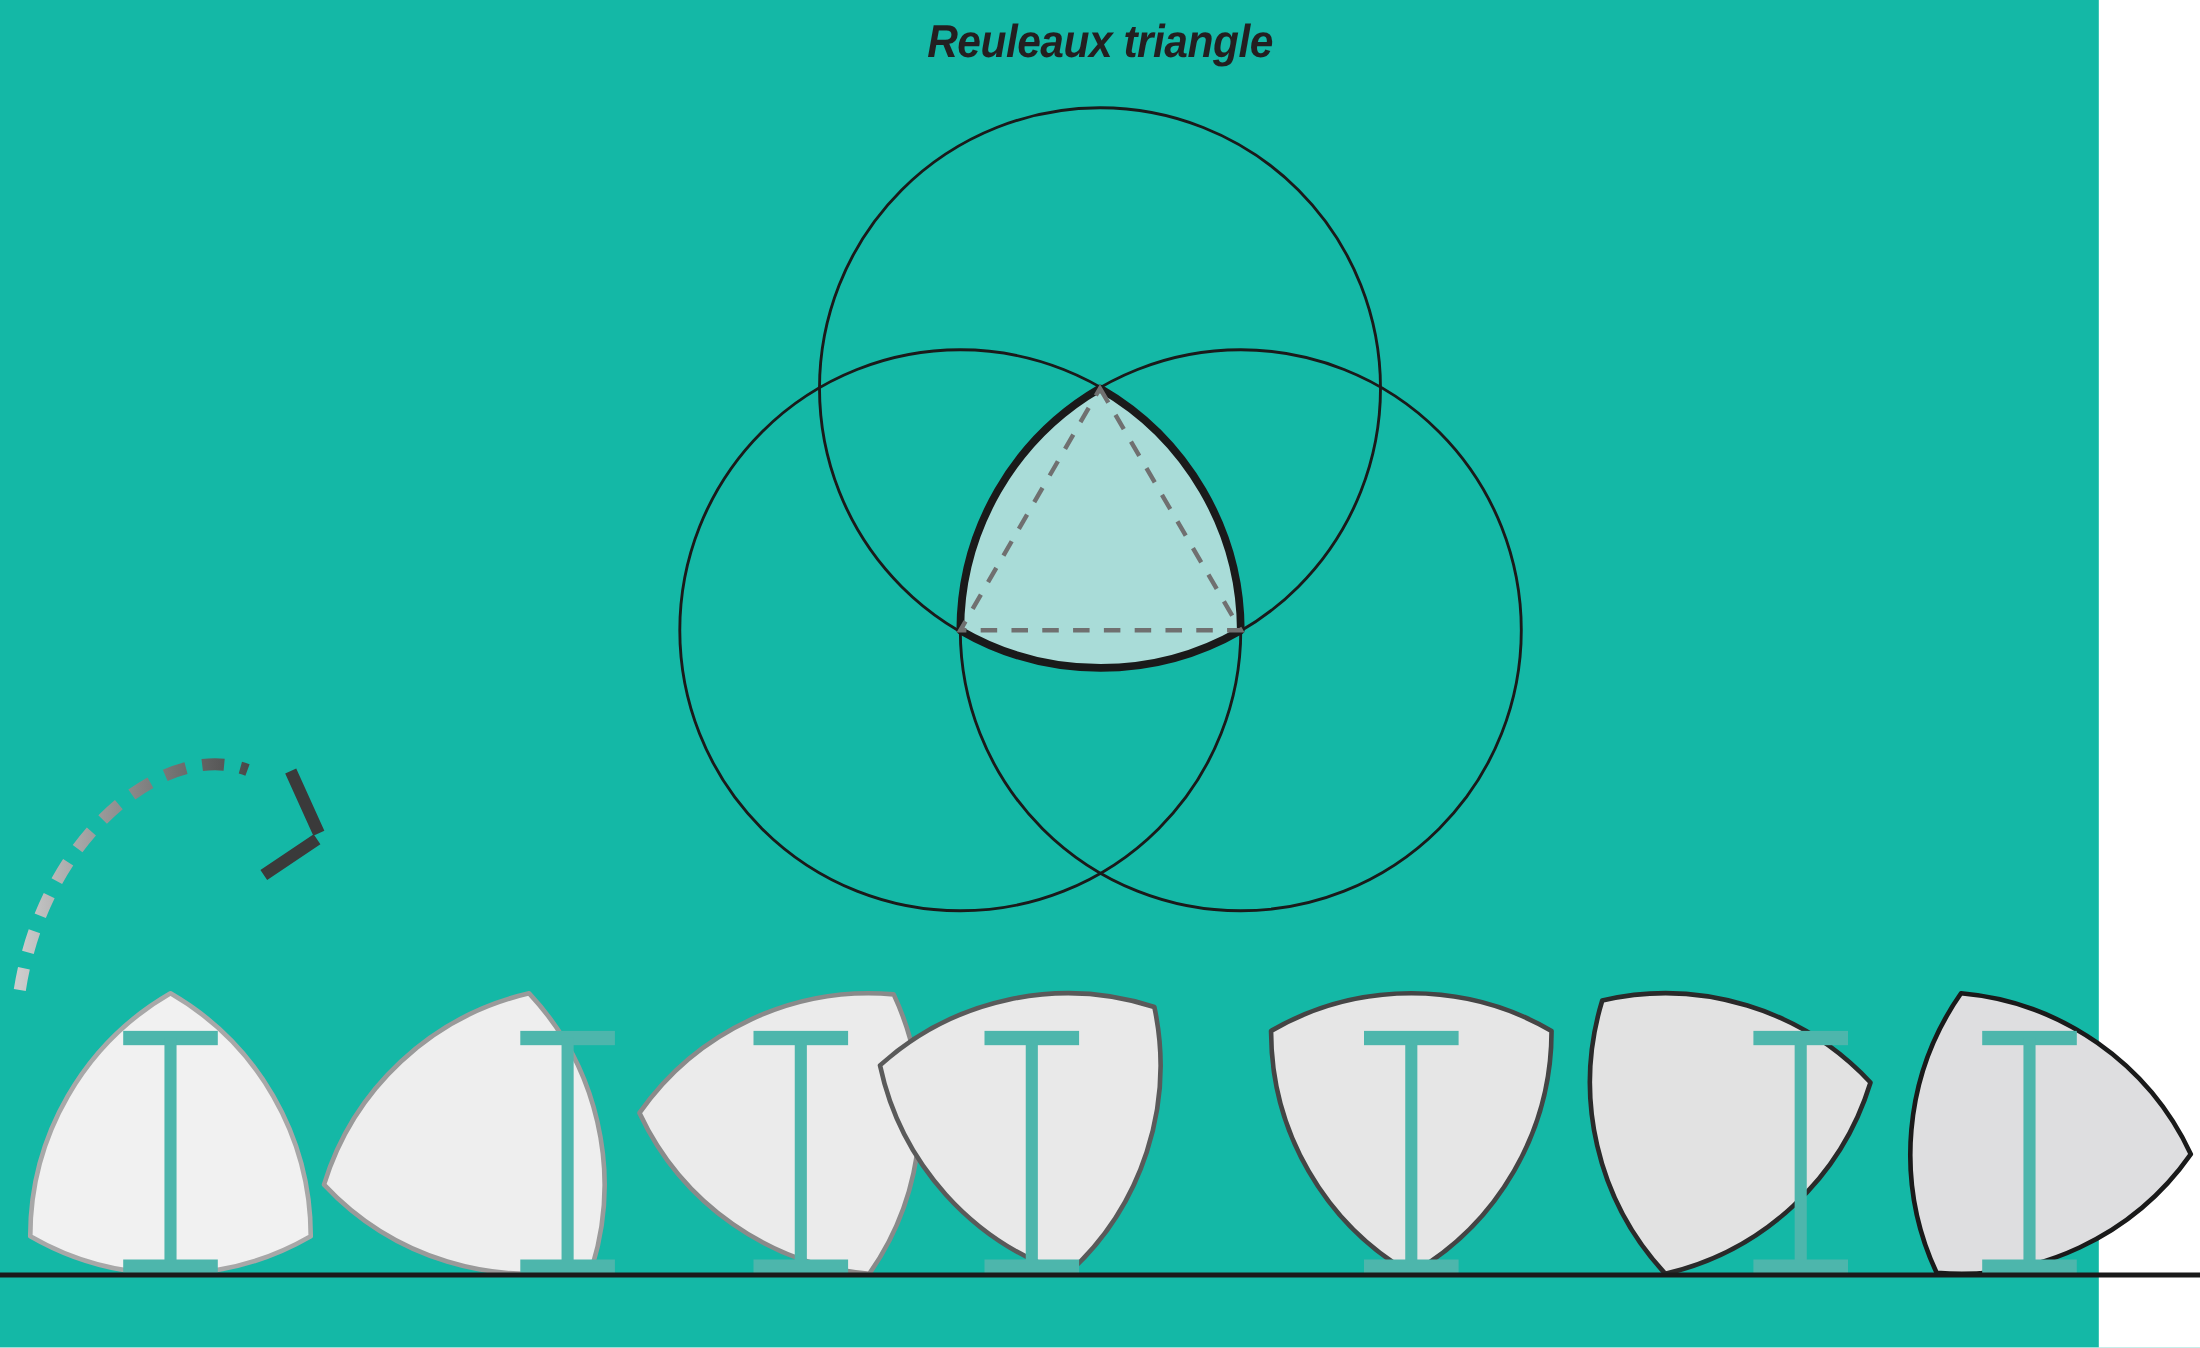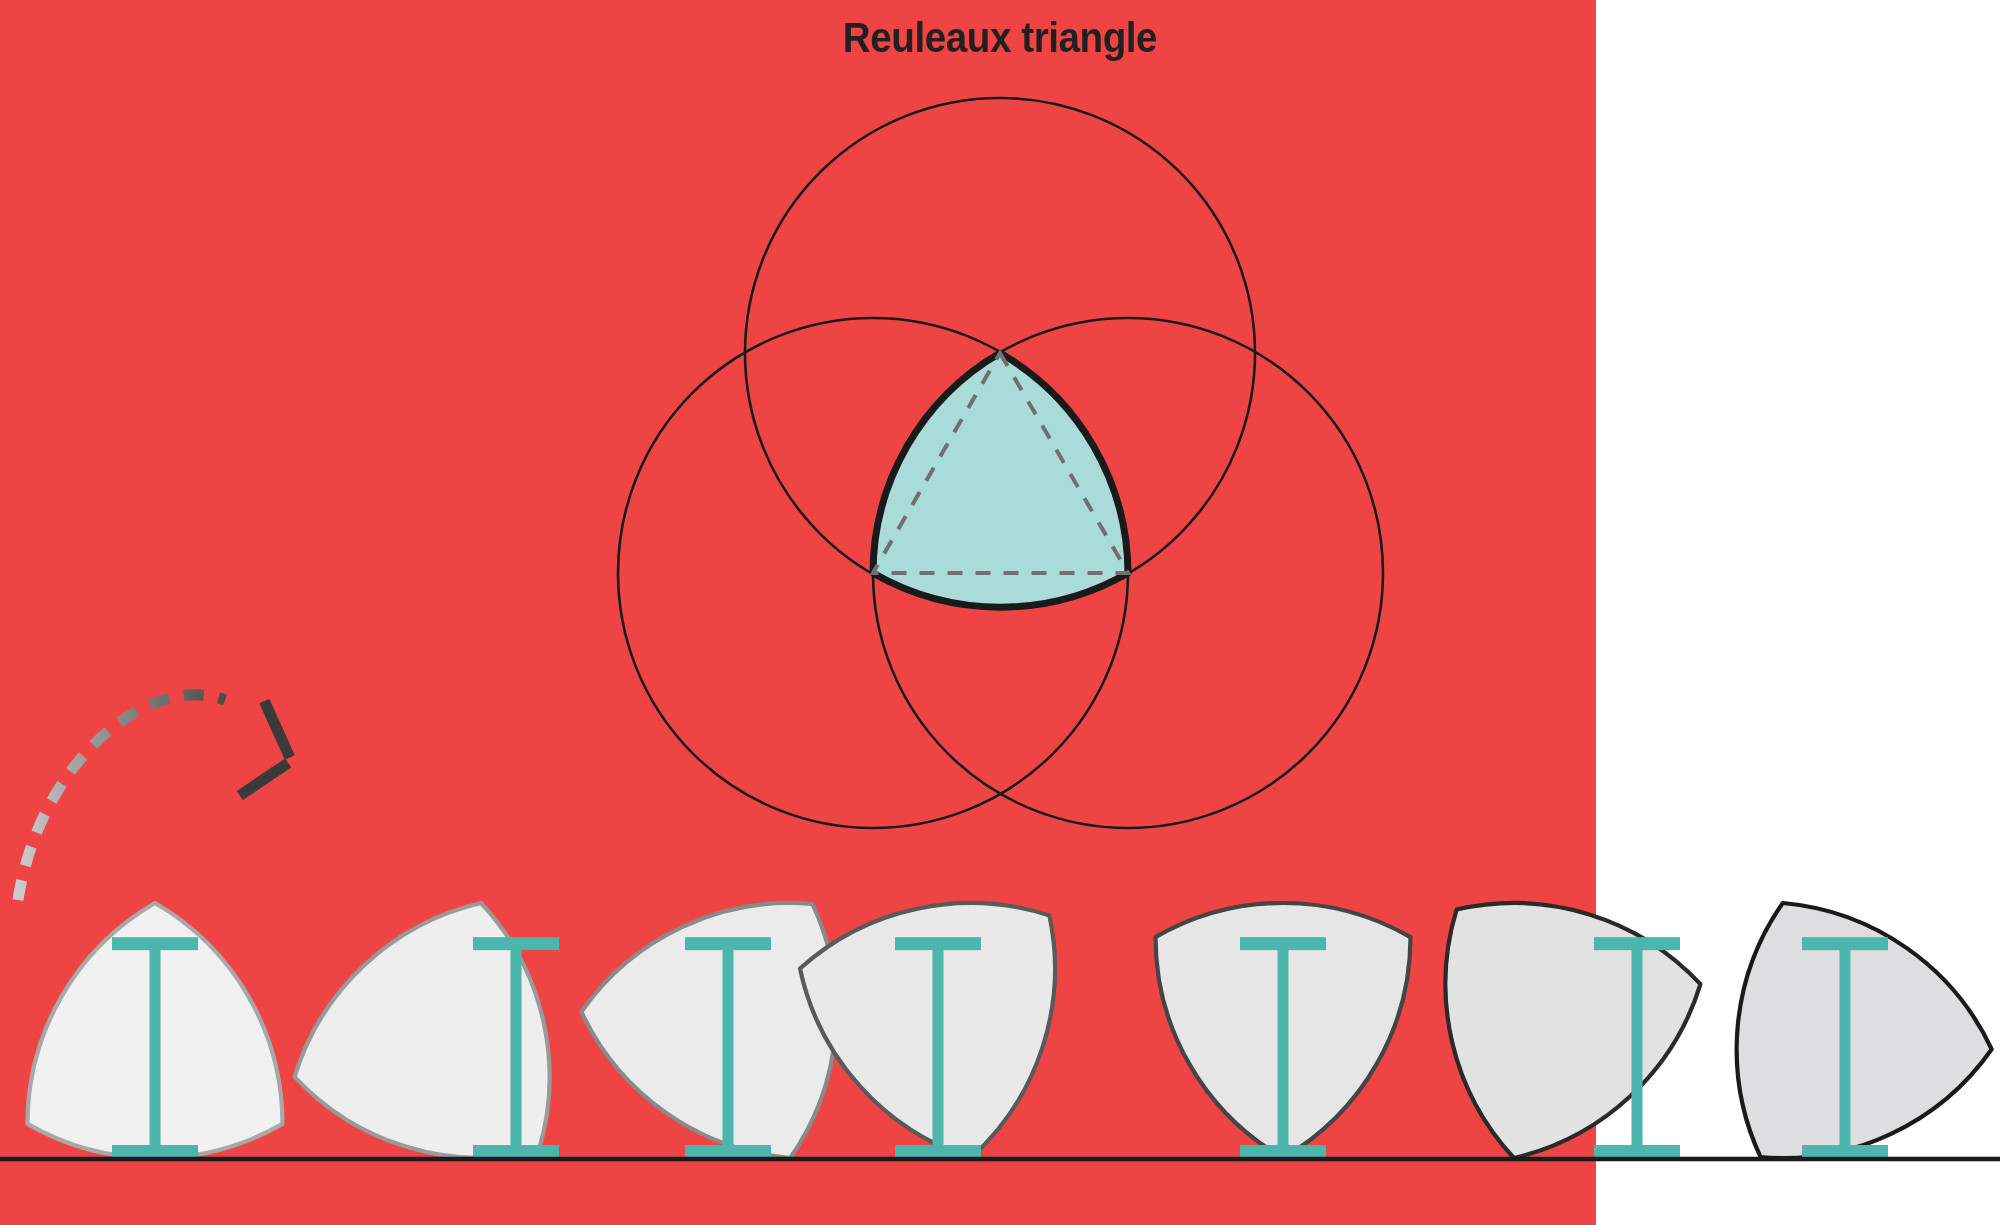--- a/index.html
+++ b/index.html
@@ -8,23 +8,24 @@
     background: #ffffff;
   }
   body {
     width: 2000px;
     height: 1225px;
     overflow: hidden;
     font-family: "Liberation Sans", sans-serif;
   }
   #stage {
     position: relative;
-    width: 1596px;
+    width: 1908px;
     height: 1225px;
-    background: #ef4444;
+    background: #14b8a6;
+    font-style: italic;
   }
   #figure-title {
     position: absolute;
     left: 0;
     top: 14px;
     width: 2000px;
     text-align: center;
     font-family: "Liberation Sans", sans-serif;
     font-weight: bold;
     font-size: 42px;

